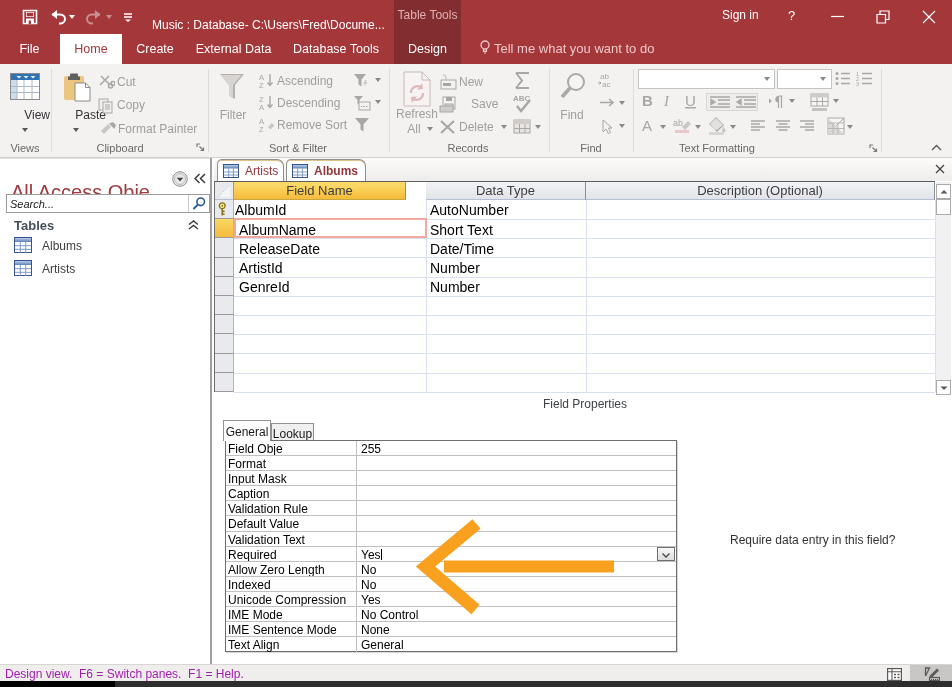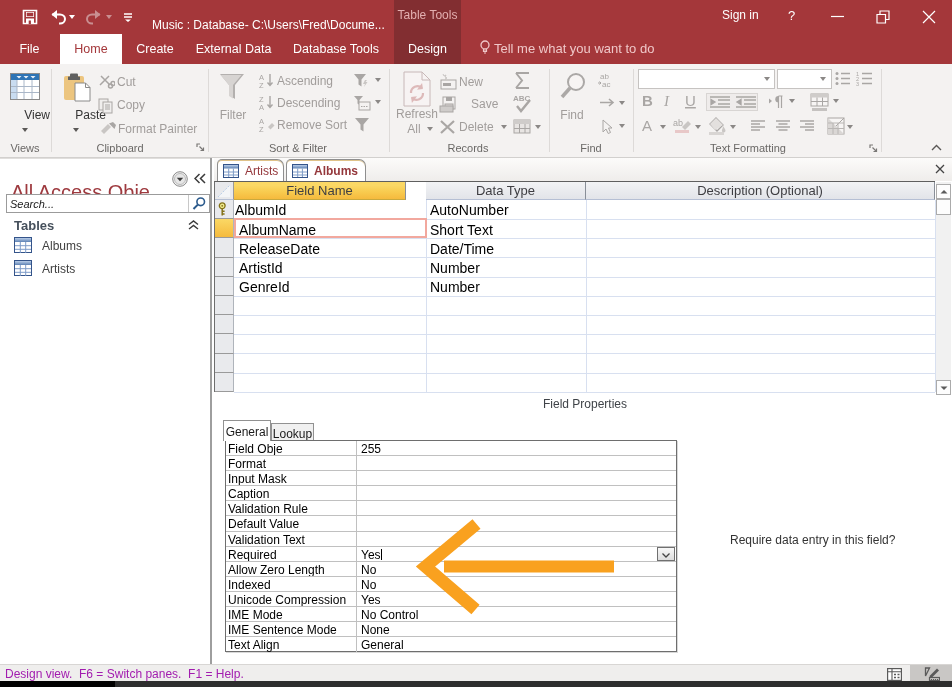--- a/index.html
+++ b/index.html
@@ -354,21 +354,21 @@
     <svg class="abs" style="left:800px;top:54px;" width="15" height="12" viewBox="0 0 15 12">
       <path d="M0 1h14 M5 4h9 M0 7h14 M5 10h9" stroke="#A9A6A4" stroke-width="1.4"></path>
     </svg>
     <svg class="abs" style="left:827px;top:51px;" width="18" height="18" viewBox="0 0 18 18">
       <rect x="1" y="1" width="16" height="16" fill="#F7F5F4" stroke="#A9A6A4"></rect>
       <path d="M1 17L17 1z" stroke="#A9A6A4"></path>
       <path d="M1 1l16 16H1z" fill="#DAD7D5"></path>
       <path d="M6 6v11 M11 6v11 M1 6h16 M1 11.5h16" stroke="#B9B6B4" fill="none"></path>
     </svg>
     <div class="caret" style="left:847px;top:59px;"></div>
-    <div class="glabel" style="left:688px;">Text Formatting</div>
+    <div class="glabel" style="left:657px;">Text Formatting</div>
     <svg class="abs" style="left:869px;top:78px;" width="9" height="9" viewBox="0 0 9 9">
       <path d="M1 4V1h3 M3.5 3.5L7 7 M7.5 4.5v3h-3" stroke="#7A7876" fill="none" stroke-width="1.2"></path>
     </svg>
     <div class="gsep" style="left:881px;"></div>
     <svg class="abs" style="left:931px;top:78px;" width="11" height="7" viewBox="0 0 11 7">
       <path d="M1 6l4.5-4.5L10 6" stroke="#5A5856" stroke-width="1.4" fill="none"></path>
     </svg>
   </div>
     </div>
 

